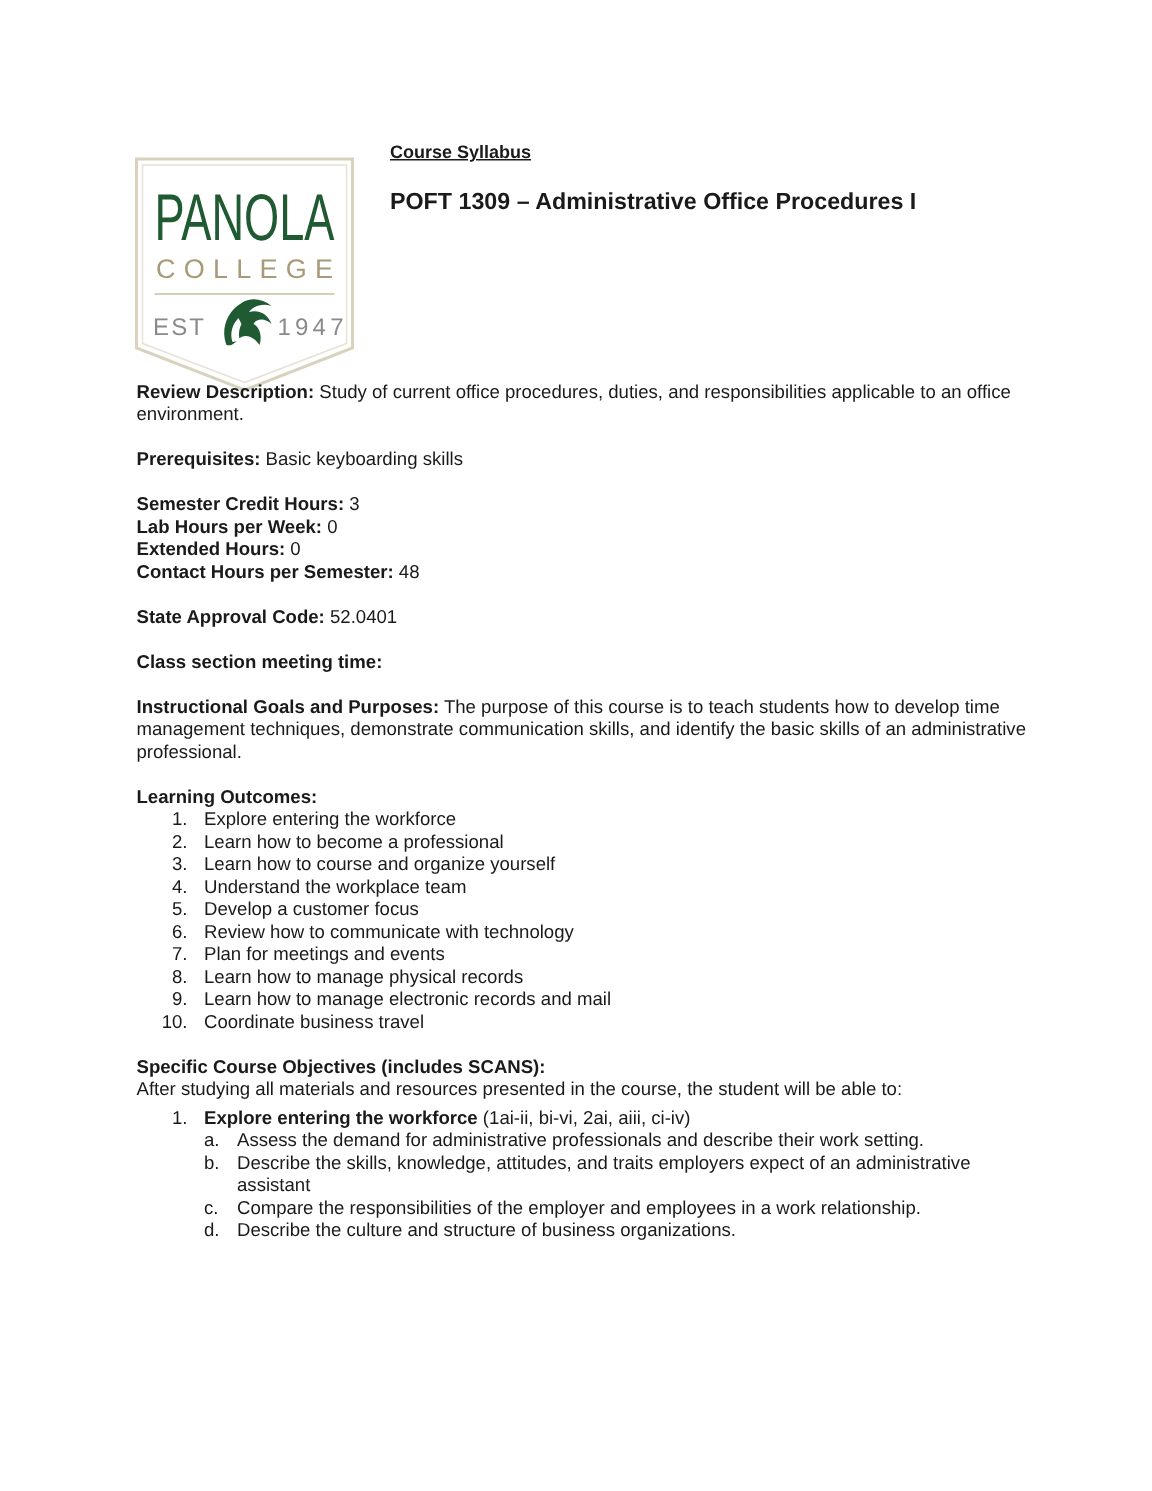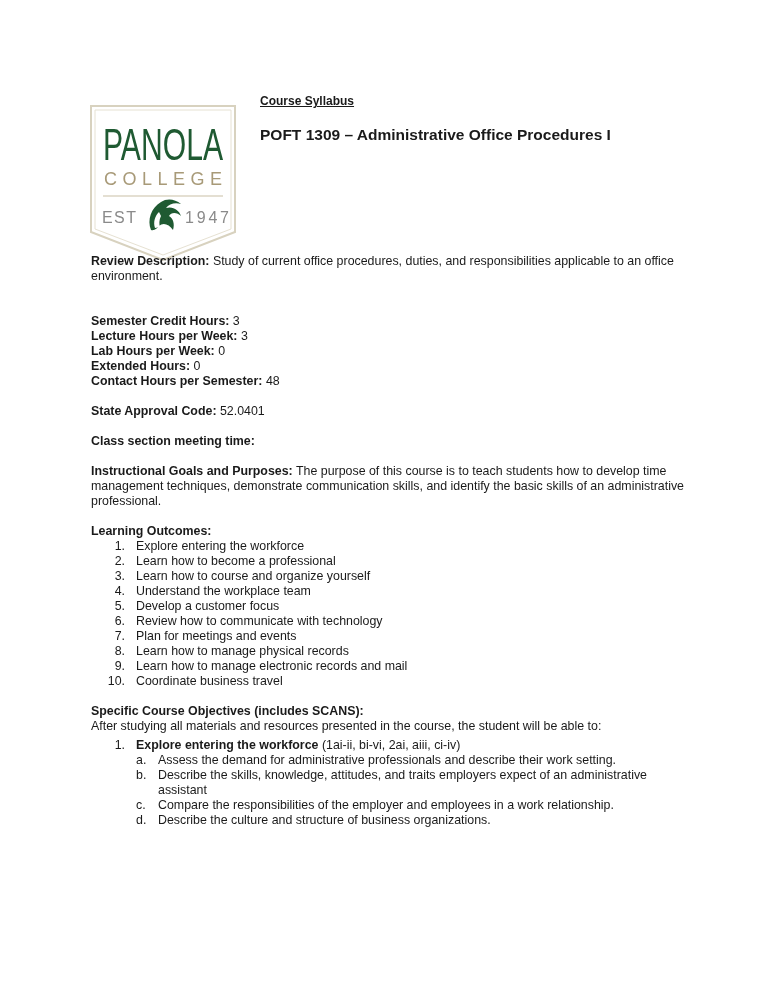--- a/index.html
+++ b/index.html
@@ -49,23 +49,23 @@
     </g>
   </svg>
 </div>
 
 <div class="title1">Course Syllabus</div>
 <div class="title2">POFT 1309 – Administrative Office Procedures I</div>
 
 <div class="content">
   <p class="p"><b>Review Description:</b><span> Study of current office procedures, duties, and responsibilities applicable to an office environment.</span></p>
   <div class="gap"></div>
+  <p class="p"><b>Prerequisites:</b><span> Basic keyboarding skills</span></p>
   <div class="gap"></div>
   <p class="p"><b>Semester Credit Hours:</b><span> 3</span></p>
-  <p class="p"><b>Lecture Hours per Week:</b><span> 3</span></p>
   <p class="p"><b>Lab Hours per Week:</b><span> 0</span></p>
   <p class="p"><b>Extended Hours:</b><span> 0</span></p>
   <p class="p"><b>Contact Hours per Semester:</b><span> 48</span></p>
   <div class="gap"></div>
   <p class="p"><b>State Approval Code:</b><span> 52.0401</span></p>
   <div class="gap"></div>
   <p class="p"><b>Class section meeting time:</b></p>
   <div class="gap"></div>
   <p class="p"><b>Instructional Goals and Purposes:</b><span> The purpose of this course is to teach students how to develop time management techniques, demonstrate communication skills, and identify the basic skills of an administrative professional.</span></p>
   <div class="gap"></div>

